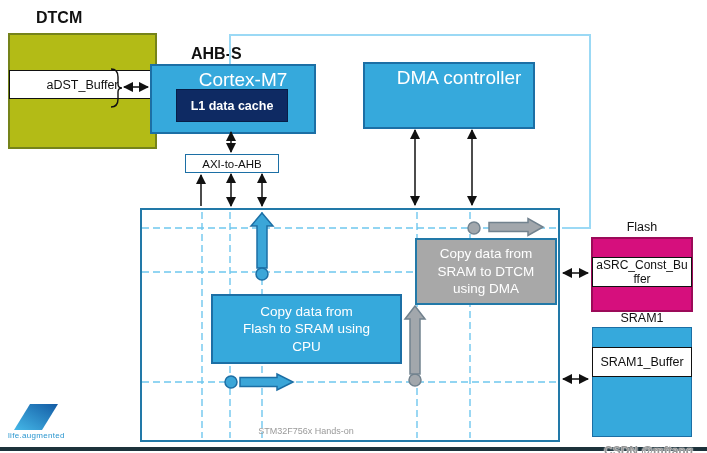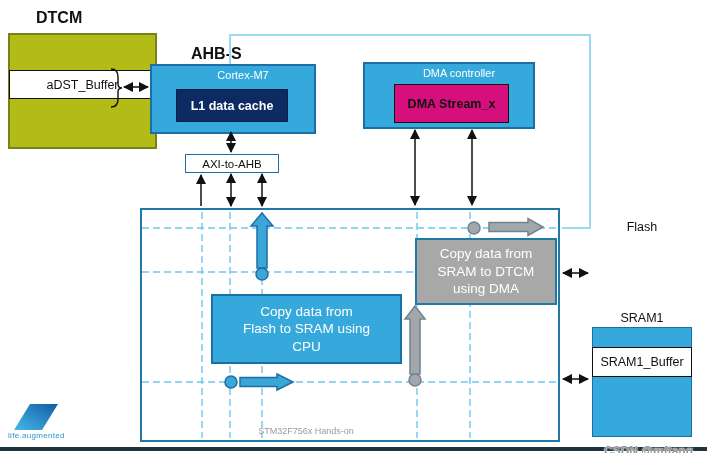--- a/index.html
+++ b/index.html
@@ -9,21 +9,21 @@
   }
   .abs{position:absolute;}
   .lbl{position:absolute;color:#111;white-space:nowrap;}
   .bold{font-weight:bold;}
   .center{display:flex;align-items:center;justify-content:center;text-align:center;}
 
   
   .dtcm-box{left:8px;top:33px;width:105px;height:112px;background:var(--green);border:2px solid var(--green-border);z-index:10;padding-left:40px;}
   .white-slot{position:absolute;left:-1px;right:-1px;background:#fff;border:1.5px solid #111;box-sizing:border-box;font-size:12.5px;}
   .cortex-box{left:150px;top:64px;width:162px;height:66px;background:var(--blue);border:2px solid var(--blue-border);box-sizing:content-box;z-index:10;}
-  .box-title{position:absolute;left:0;right:0;top:3px;text-align:center;color:#fff;font-size:11px;padding-left:20px;}
+  .box-title{position:absolute;left:0;right:0;top:3px;text-align:center;color:#fff;font-size:19px;padding-left:20px;}
   .l1-box{position:absolute;left:24px;top:23px;width:110px;height:31px;background:var(--navy);border:1px solid #071e47;color:#fff;font-weight:bold;font-size:12.5px;}
   .axi-box{left:185px;top:154px;width:92px;height:17px;background:#fff;border:1.5px solid var(--blue-border);font-size:11.5px;z-index:10;box-sizing:content-box;}
   .dma-box{left:363px;top:62px;width:168px;height:63px;background:var(--blue);border:2px solid var(--blue-border);z-index:10;}
   .dma-stream{position:absolute;left:29px;top:20px;width:115px;height:39px;background:var(--magenta);border:1.5px solid #111;box-sizing:border-box;color:#111;font-weight:bold;font-size:12.5px;}
   .bus-matrix{left:140px;top:208px;width:420px;height:234px;background:#fff;border:2px solid var(--matrix-border);box-sizing:border-box;z-index:5;}
   .copy-box{z-index:12;color:#fff;font-size:13.5px;line-height:1.3;white-space:pre-line;box-sizing:border-box;}
   .copy-cpu{left:211px;top:294px;width:191px;height:70px;background:var(--blue);border:2px solid var(--blue-border);}
   .copy-dma{left:415px;top:238px;width:142px;height:67px;background:var(--gray);border:2px solid var(--matrix-border);}
   .flash-box{left:591px;top:237px;width:102px;height:75px;background:var(--magenta);border:2px solid var(--magenta-border);box-sizing:border-box;z-index:10;}
   .sram1-box{left:592px;top:327px;width:100px;height:110px;background:var(--blue);border:1px solid var(--blue-border);box-sizing:border-box;z-index:10;}
@@ -63,21 +63,20 @@
     <div class="box-title">Cortex-M7</div>
     <div class="l1-box center">L1 data cache</div>
   </div>
 
   <div class="abs axi-box center">AXI-to-AHB</div>
 
   <div class="lbl" style="left:144px;top:186px;font-size:16px;margin-top:32px;">AHB-BM</div>
 
   <div class="abs dma-box">
     <div class="box-title">DMA controller</div>
-    <div class="dma-stream center">DMA Stream_x</div>
   </div>
 
   <div class="abs bus-matrix">
     <svg class="grid" viewBox="0 0 416 230">
       <g>
         <line class="dash" x1="60" y1="2" x2="60" y2="228"></line>
         <line class="dash" x1="88" y1="2" x2="88" y2="228"></line>
         <line class="dash" x1="120" y1="2" x2="120" y2="228"></line>
         <line class="dash" x1="275" y1="2" x2="275" y2="228"></line>
         <line class="dash" x1="328" y1="2" x2="328" y2="228"></line>
@@ -91,20 +90,23 @@
   <div class="abs copy-box copy-cpu center">Copy data from
 Flash to SRAM using
 CPU</div>
   <div class="abs copy-box copy-dma center">Copy data from
 SRAM to DTCM
 using DMA</div>
 
   <div class="lbl note" style="white-space:nowrap;">STM32F756x Hands-on</div>
 
   <div class="lbl side-label" style="left:591px;top:220px;width:102px;text-align:center;">Flash</div>
+  <div class="abs flash-box">
+    <div class="white-slot center wrapall" style="top:18px;height:30px;">aSRC_Const_Buffer</div>
+  </div>
 
   <div class="lbl side-label" style="left:591px;top:311px;width:102px;text-align:center;">SRAM1</div>
   <div class="abs sram1-box">
     <div class="white-slot center" style="top:19px;height:30px;">SRAM1_Buffer</div>
   </div>
 
   <div class="lbl tagline">life.augmented</div>
   <div class="lbl watermark">CSDN @mftang</div>
   <div class="abs bottom-bar"></div>
 

